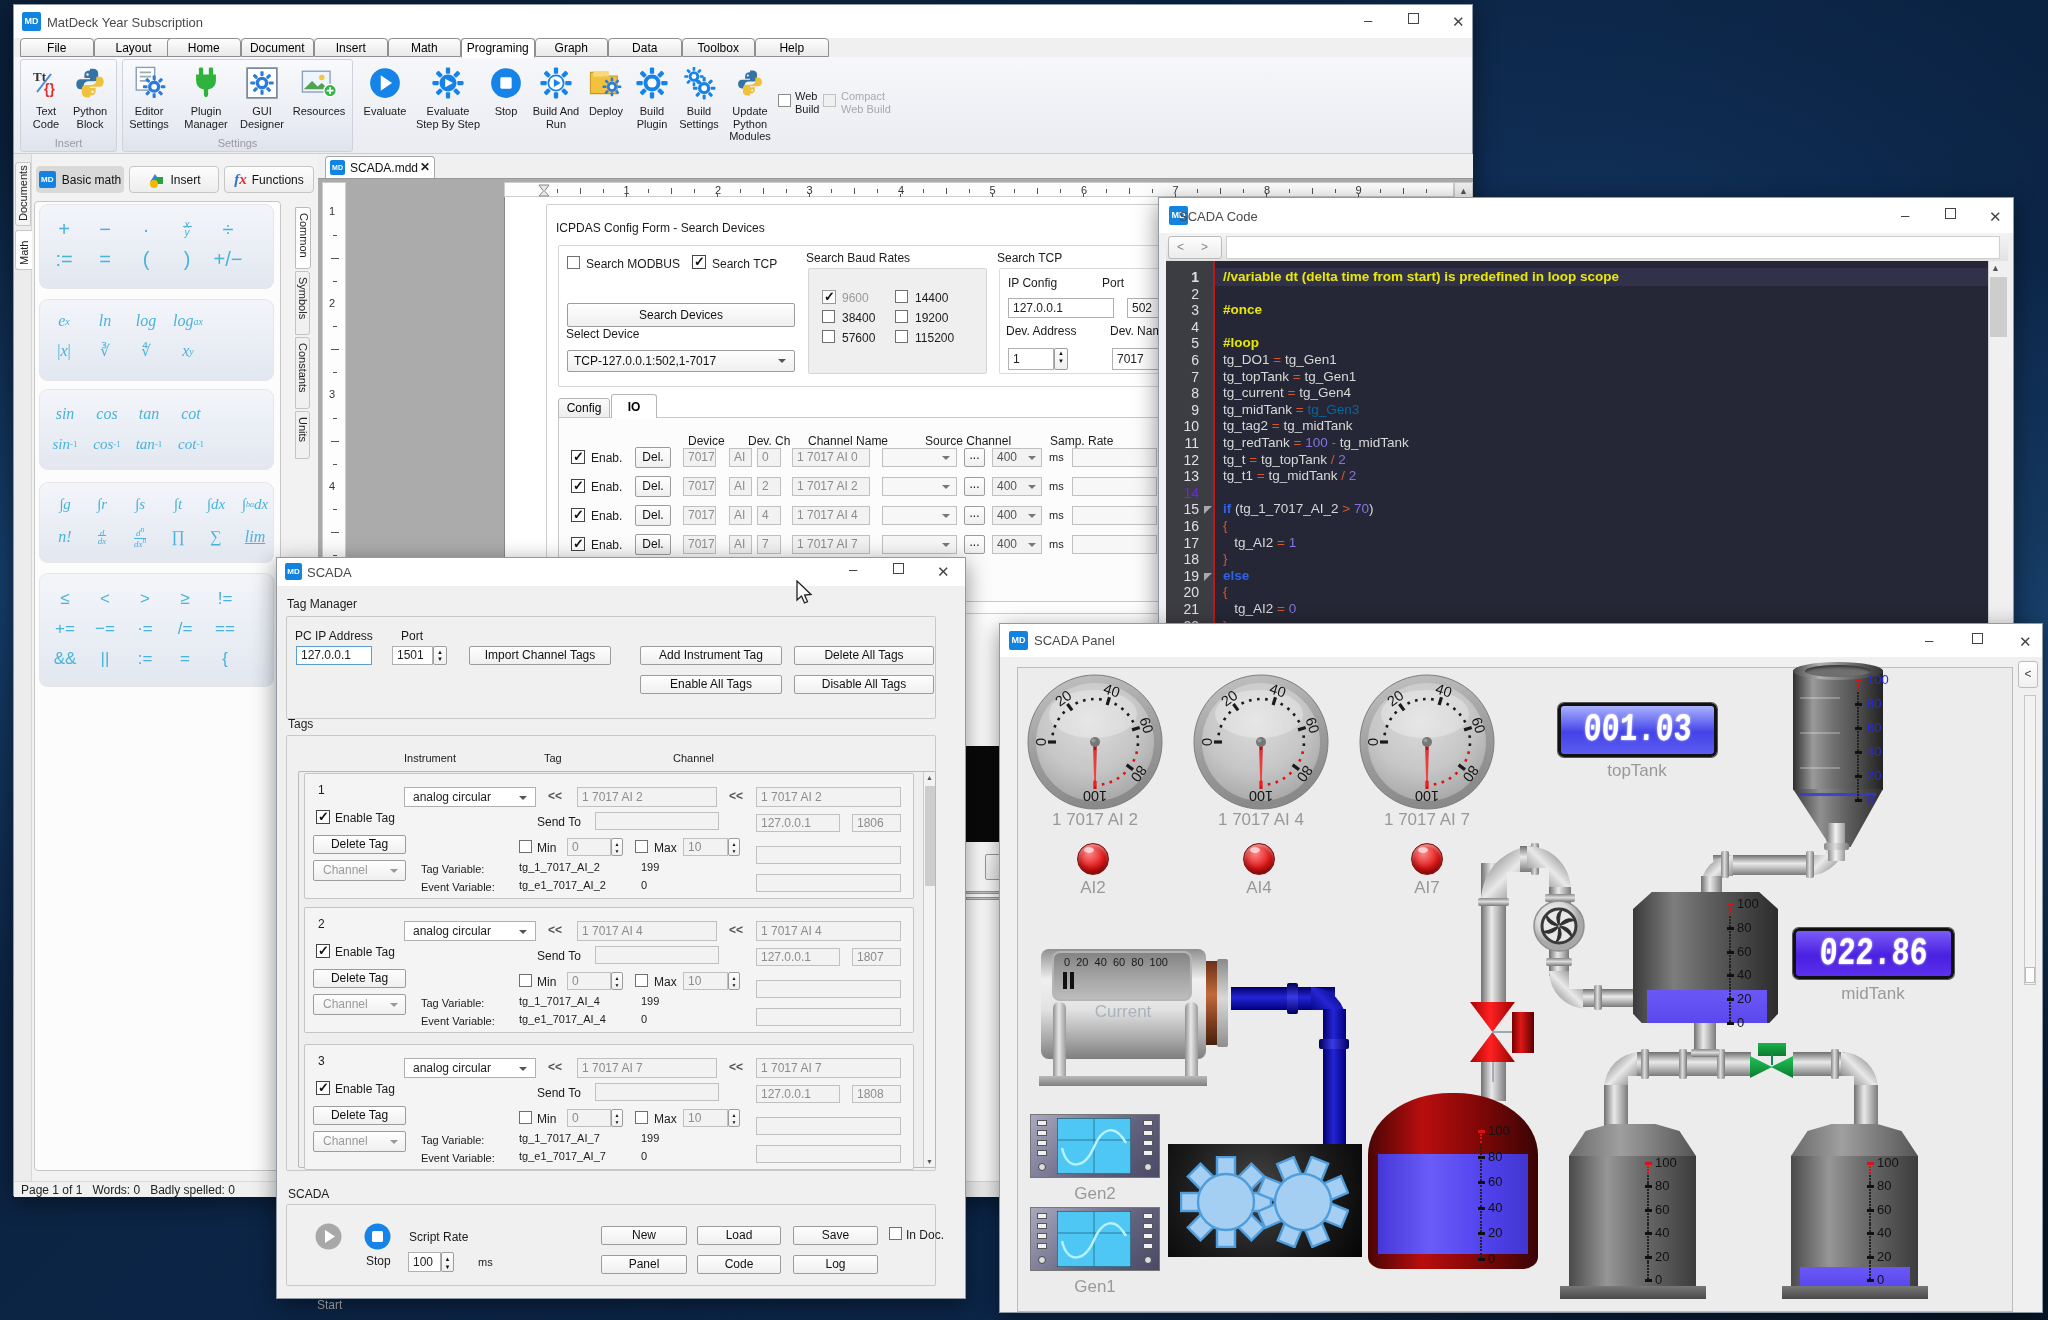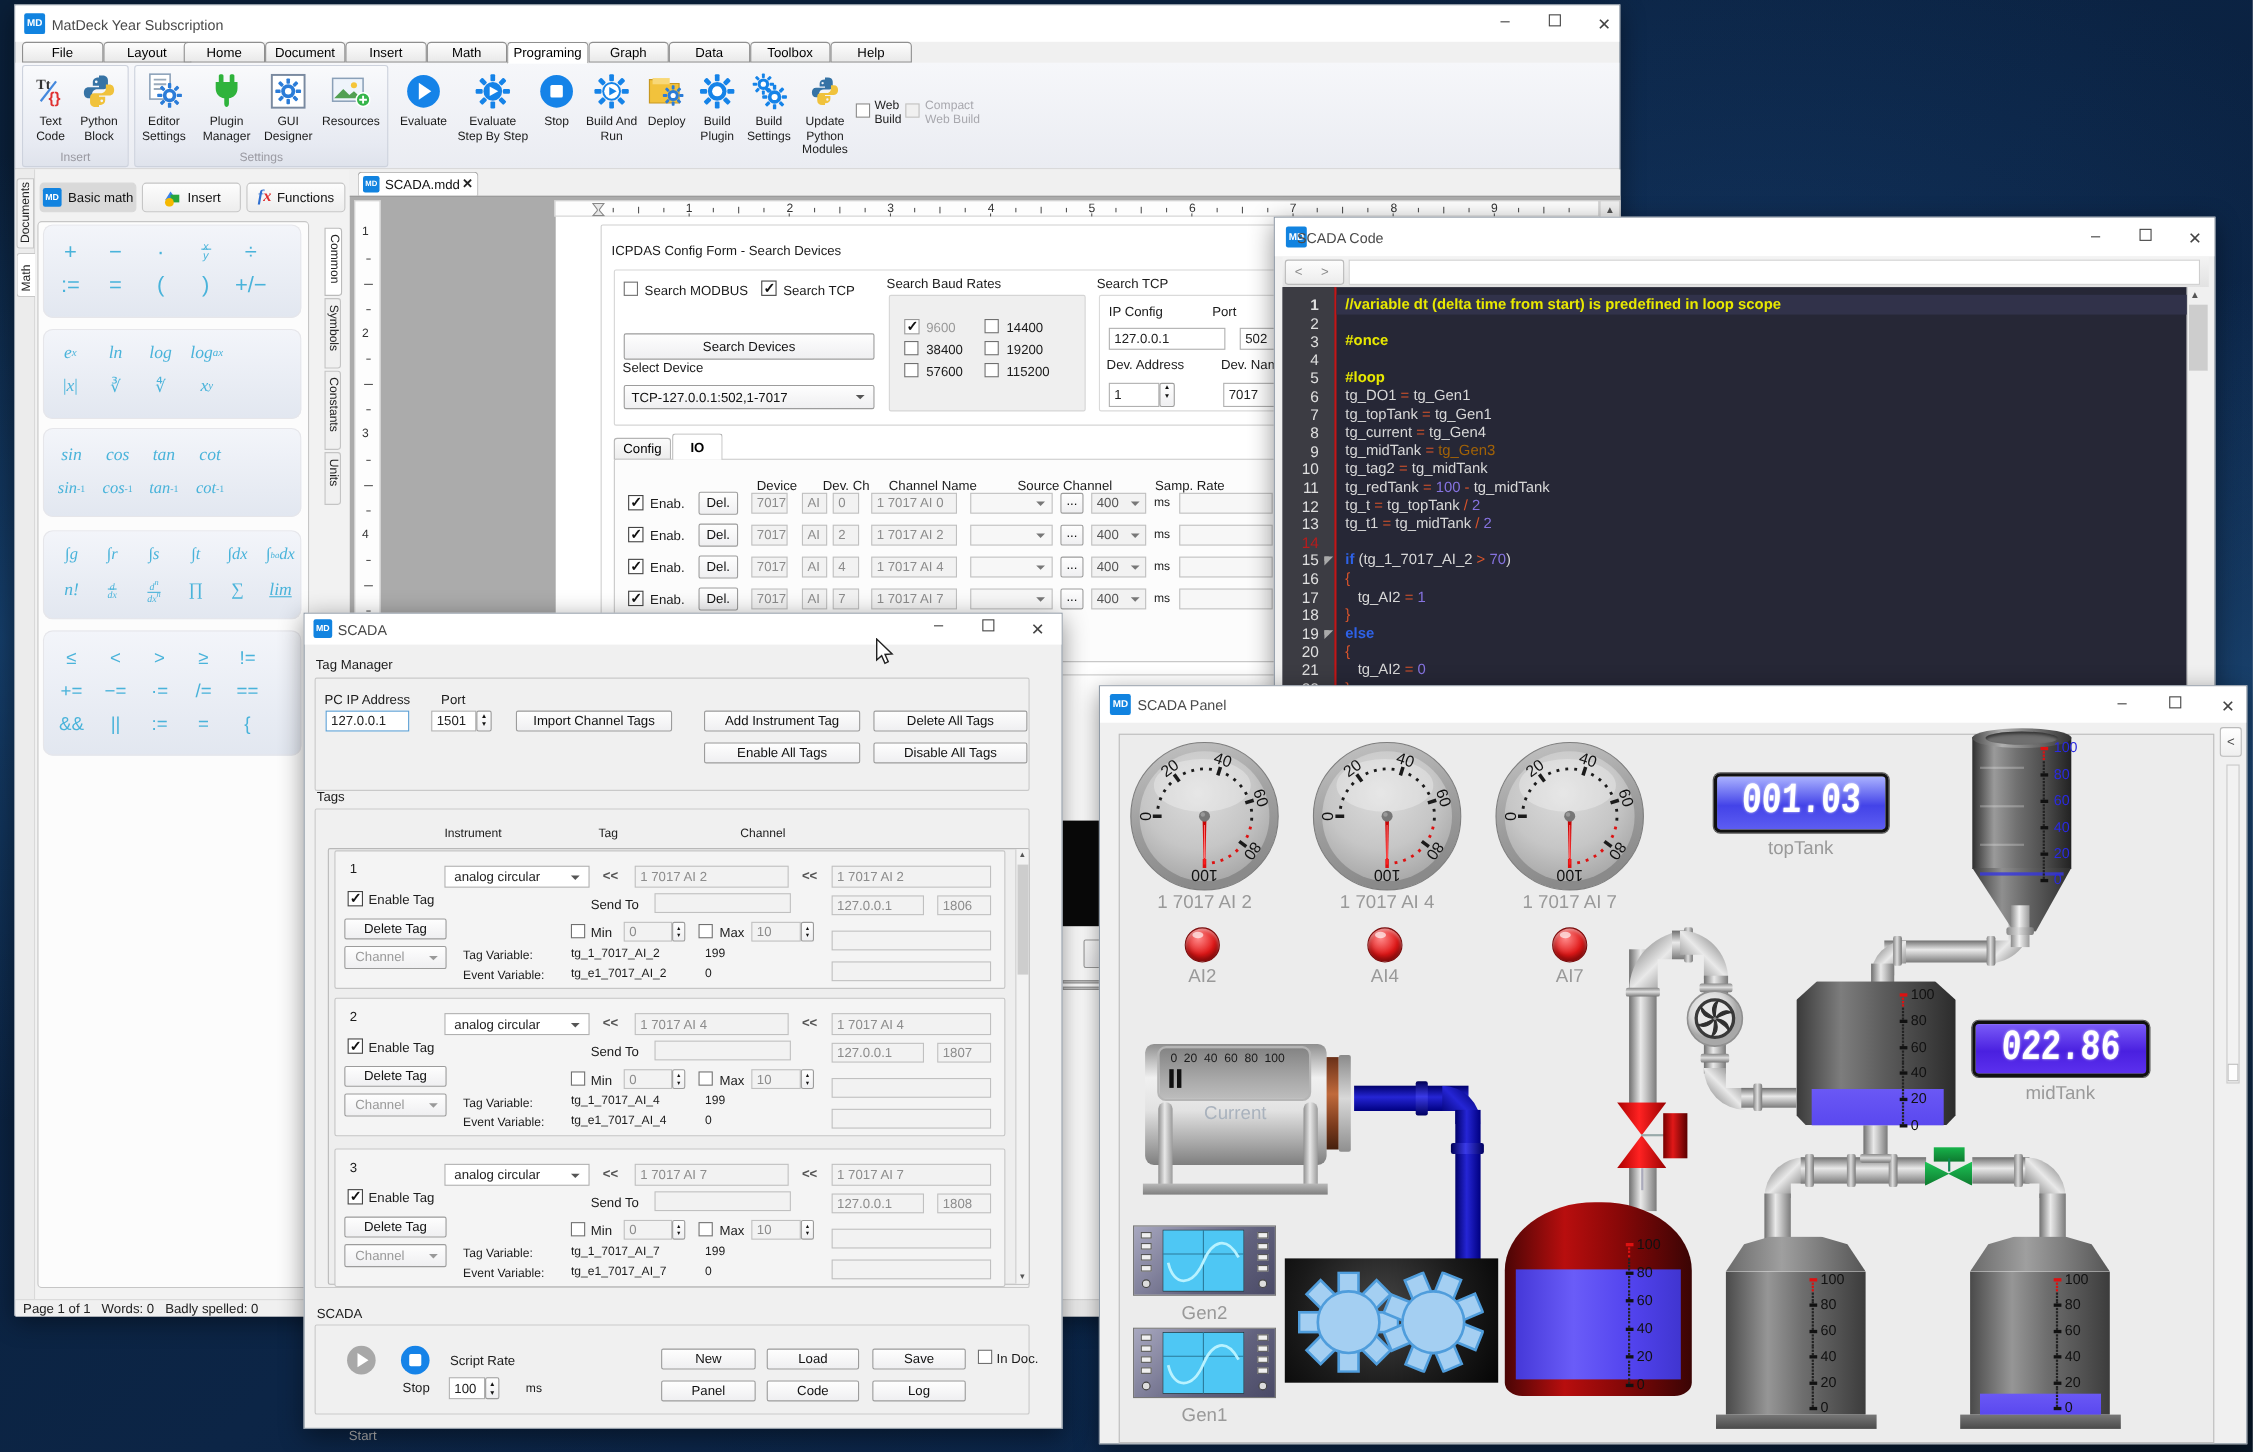--- a/index.html
+++ b/index.html
@@ -713,30 +713,30 @@
       <div style="position:absolute;left:0;top:85.80000000000001px;width:33px;text-align:right;font-size:14px;color:#e0e0e0;">4</div>
       <div style="position:absolute;left:0;top:102.4px;width:33px;text-align:right;font-size:14px;color:#e0e0e0;">5</div>
       <div style="position:absolute;left:57px;top:102.4px;font-size:13.5px;white-space:pre;"><span style="color:#e8e800;font-weight:bold;">#loop</span></div>
       <div style="position:absolute;left:0;top:119px;width:33px;text-align:right;font-size:14px;color:#e0e0e0;">6</div>
       <div style="position:absolute;left:57px;top:119px;font-size:13.5px;white-space:pre;"><span style="color:#d8d8d8;">tg_DO1 </span><span style="color:#d9542b;">=</span><span style="color:#d8d8d8;"> tg_Gen1</span></div>
       <div style="position:absolute;left:0;top:135.60000000000002px;width:33px;text-align:right;font-size:14px;color:#e0e0e0;">7</div>
       <div style="position:absolute;left:57px;top:135.60000000000002px;font-size:13.5px;white-space:pre;"><span style="color:#d8d8d8;">tg_topTank </span><span style="color:#d9542b;">=</span><span style="color:#d8d8d8;"> tg_Gen1</span></div>
       <div style="position:absolute;left:0;top:152.20000000000002px;width:33px;text-align:right;font-size:14px;color:#e0e0e0;">8</div>
       <div style="position:absolute;left:57px;top:152.20000000000002px;font-size:13.5px;white-space:pre;"><span style="color:#d8d8d8;">tg_current </span><span style="color:#d9542b;">=</span><span style="color:#d8d8d8;"> tg_Gen4</span></div>
       <div style="position:absolute;left:0;top:168.8px;width:33px;text-align:right;font-size:14px;color:#e0e0e0;">9</div>
-      <div style="position:absolute;left:57px;top:168.8px;font-size:13.5px;white-space:pre;"><span style="color:#d8d8d8;">tg_midTank </span><span style="color:#d9542b;">=</span><span style="color:#a16207;text-align:right;"> tg_Gen3</span></div>
+      <div style="position:absolute;left:57px;top:168.8px;font-size:13.5px;white-space:pre;"><span style="color:#d8d8d8;">tg_midTank </span><span style="color:#d9542b;">=</span><span style="color:#0369a1;text-align:right;"> tg_Gen3</span></div>
       <div style="position:absolute;left:0;top:185.4px;width:33px;text-align:right;font-size:14px;color:#e0e0e0;">10</div>
       <div style="position:absolute;left:57px;top:185.4px;font-size:13.5px;white-space:pre;"><span style="color:#d8d8d8;">tg_tag2 </span><span style="color:#d9542b;">=</span><span style="color:#d8d8d8;"> tg_midTank</span></div>
       <div style="position:absolute;left:0;top:202px;width:33px;text-align:right;font-size:14px;color:#e0e0e0;">11</div>
       <div style="position:absolute;left:57px;top:202px;font-size:13.5px;white-space:pre;"><span style="color:#d8d8d8;">tg_redTank </span><span style="color:#d9542b;">=</span><span style="color:#8673e0;"> 100 </span><span style="color:#d9542b;">-</span><span style="color:#d8d8d8;"> tg_midTank</span></div>
       <div style="position:absolute;left:0;top:218.60000000000002px;width:33px;text-align:right;font-size:14px;color:#e0e0e0;">12</div>
       <div style="position:absolute;left:57px;top:218.60000000000002px;font-size:13.5px;white-space:pre;"><span style="color:#d8d8d8;">tg_t </span><span style="color:#d9542b;">=</span><span style="color:#d8d8d8;"> tg_topTank </span><span style="color:#d9542b;">/</span><span style="color:#8673e0;"> 2</span></div>
       <div style="position:absolute;left:0;top:235.20000000000002px;width:33px;text-align:right;font-size:14px;color:#e0e0e0;">13</div>
       <div style="position:absolute;left:57px;top:235.20000000000002px;font-size:13.5px;white-space:pre;"><span style="color:#d8d8d8;">tg_t1 </span><span style="color:#d9542b;">=</span><span style="color:#d8d8d8;"> tg_midTank </span><span style="color:#d9542b;">/</span><span style="color:#8673e0;"> 2</span></div>
-      <div style="position:absolute;left:0;top:251.8px;width:33px;text-align:right;font-size:14px;color:#b91c1c;">14</div>
+      <div style="position:absolute;left:0;top:251.8px;width:33px;text-align:right;font-size:14px;color:#6d28d9;">14</div>
       <div style="position:absolute;left:0;top:268.40000000000003px;width:33px;text-align:right;font-size:14px;color:#e0e0e0;">15</div>
       <div style="position:absolute;left:38px;top:273.40000000000003px;width:0;height:0;border:4px solid transparent;border-left-color:#aaa;border-top-color:#aaa;"></div>
       <div style="position:absolute;left:57px;top:268.40000000000003px;font-size:13.5px;white-space:pre;"><span style="color:#2e62e8;font-weight:bold;">if </span><span style="color:#d8d8d8;">(tg_1_7017_AI_2 </span><span style="color:#d9542b;">&gt;</span><span style="color:#8673e0;"> 70</span><span style="color:#d8d8d8;">)</span></div>
       <div style="position:absolute;left:0;top:285px;width:33px;text-align:right;font-size:14px;color:#e0e0e0;">16</div>
       <div style="position:absolute;left:57px;top:285px;font-size:13.5px;white-space:pre;"><span style="color:#d9542b;">{</span></div>
       <div style="position:absolute;left:0;top:301.6px;width:33px;text-align:right;font-size:14px;color:#e0e0e0;">17</div>
       <div style="position:absolute;left:57px;top:301.6px;font-size:13.5px;white-space:pre;"><span style="color:#d8d8d8;">&nbsp;&nbsp;&nbsp;tg_AI2 </span><span style="color:#d9542b;">=</span><span style="color:#8673e0;"> 1</span></div>
       <div style="position:absolute;left:0;top:318.20000000000005px;width:33px;text-align:right;font-size:14px;color:#e0e0e0;">18</div>
       <div style="position:absolute;left:57px;top:318.20000000000005px;font-size:13.5px;white-space:pre;"><span style="color:#d9542b;">}</span></div>
       <div style="position:absolute;left:0;top:334.8px;width:33px;text-align:right;font-size:14px;color:#e0e0e0;">19</div>

